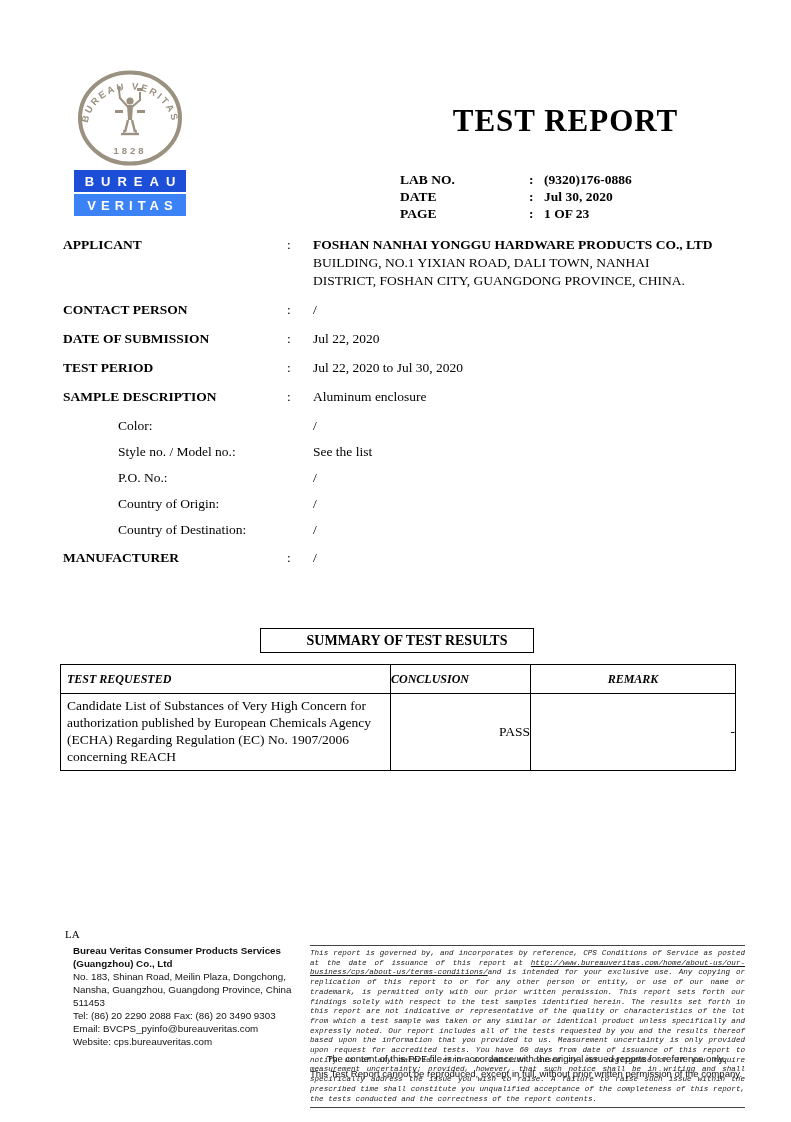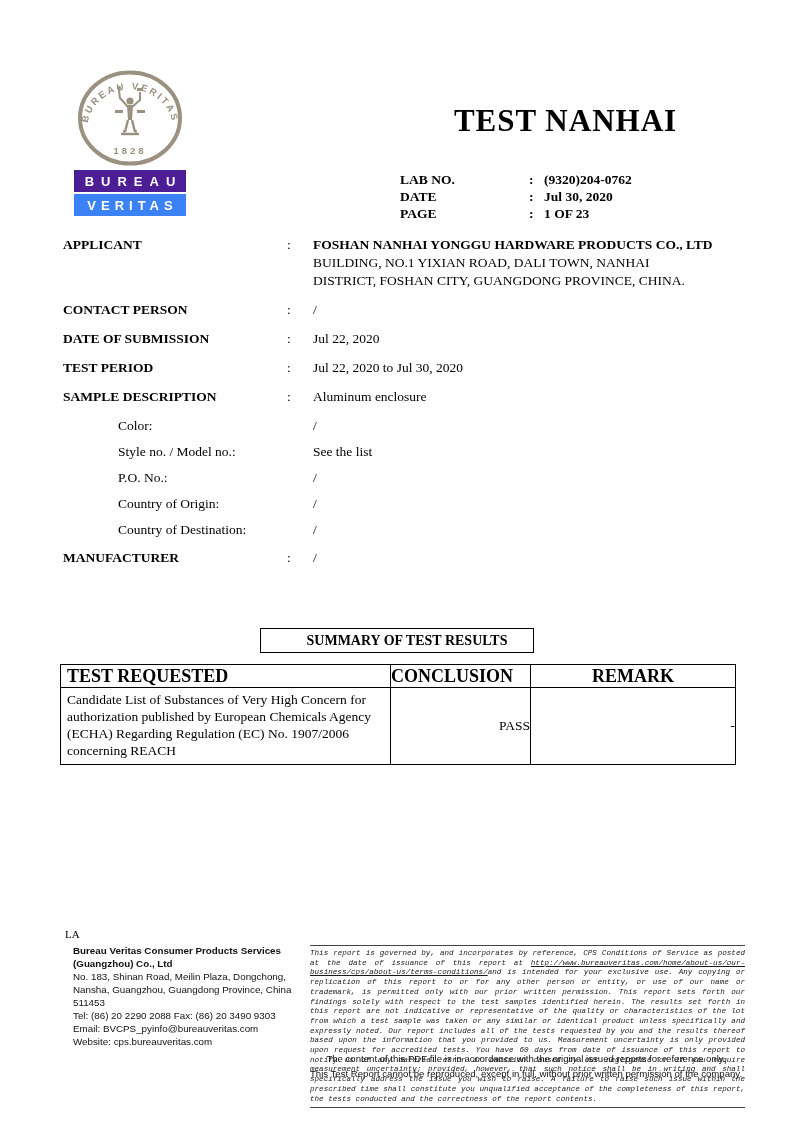--- a/index.html
+++ b/index.html
@@ -38,21 +38,21 @@
   .sub .label { font-weight:normal; padding-left:55px; width:250px; }
   .manufacturer { margin-top:10px; }
 
   
   .summary-box { position:absolute; left:260px; top:628px; width:274px; height:25px;
     border:1.5px solid #000; display:flex; align-items:center; justify-content:center;
     font-size:14px; font-weight:bold;padding-left:20px; }
   table.results { position:absolute; left:60px; top:664px; width:675px;
     border-collapse:collapse; table-layout:fixed; font-size:13.5px; }
   table.results th, table.results td { border:1.5px solid #000; }
-  table.results th { height:23px; font-size:18px; }
+  table.results th { height:29px; font-size:12px;font-style:italic; }
   th.h-test { width:330px; text-align:left; padding-left:6px; }
   th.h-conc { width:140px; text-align:left; }
   th.h-rem  { width:205px; text-align:center; }
   td.c-test { padding:3px 8px 5px 6px; line-height:17px; vertical-align:top; }
   td.c-conc, td.c-rem { text-align:right; vertical-align:middle; }
 
   
   .footer-la { position:absolute; left:65px; top:928px; font-size:11px; }
   .footer-addr { position:absolute; left:73px; top:944px; width:238px;
     font-family:"Liberation Sans", sans-serif; font-size:9.8px; line-height:13px; color:#111; }
@@ -89,31 +89,31 @@
         <path d="M42,20 L43,29" stroke-width="2" fill="none"></path>
         <circle cx="42" cy="18" r="2" stroke="none"></circle>
         <path d="M63,22 L63,31" stroke-width="2" fill="none"></path>
         <rect x="60" y="18" width="6" height="3" stroke="none"></rect>
         <rect x="38" y="40" width="8" height="3" stroke="none"></rect>
         <rect x="60" y="40" width="8" height="3" stroke="none"></rect>
         <path d="M44,64 L62,64" stroke-width="2.4" fill="none"></path>
         <path d="M47,64 L47,60 M59,64 L59,60" stroke-width="1.6" fill="none"></path>
       </g>
     </svg>
-    <div class="bar bar-bureau" style="background:#4c1d95">BUREAU</div>
+    <div class="bar bar-bureau" style="background:#1d4ed8">BUREAU</div>
     <div class="bar bar-veritas" style="background:#3b82f6">VERITAS</div>
   </div>
 
-  <div class="report-title">TEST NANHAI</div>
+  <div class="report-title">TEST REPORT</div>
 
   <div class="lab-block">
     <div class="lab-row">
       <span class="l">LAB NO.</span>
       <span class="c">:</span>
-      <span>(9320)204-0762</span>
+      <span>(9320)176-0886</span>
     </div>
     <div class="lab-row">
       <span class="l">DATE</span>
       <span class="c">:</span>
       <span>Jul 30, 2020</span>
     </div>
     <div class="lab-row">
       <span class="l">PAGE</span>
       <span class="c">:</span>
       <span>1 OF 23</span>

